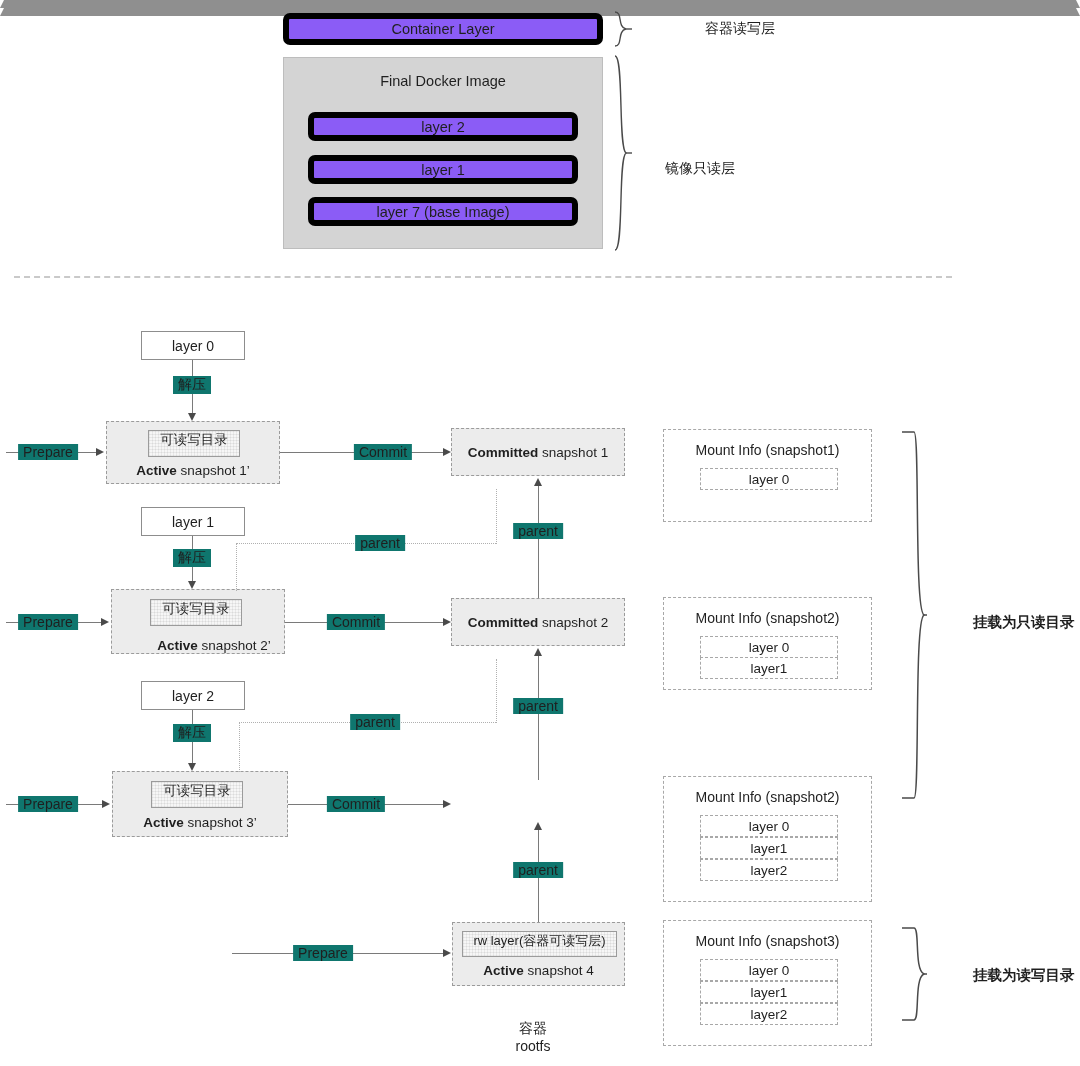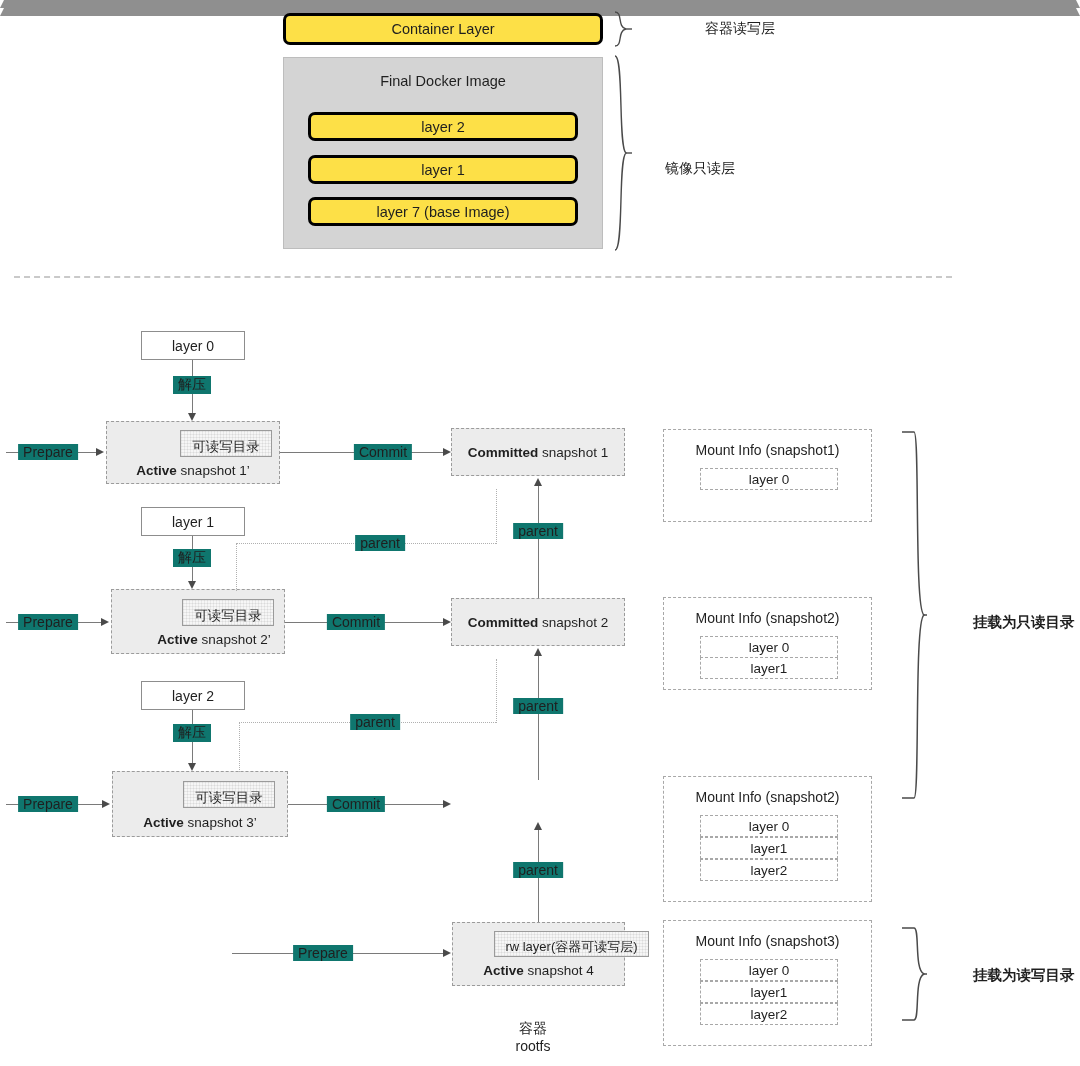--- a/index.html
+++ b/index.html
@@ -12,23 +12,23 @@
     position: relative;
     font-family: "Liberation Sans", "DejaVu Sans", sans-serif;
     color: #1f1f1f;
     overflow: hidden;
   }
   .canvas { position: absolute; inset: 0; }
 
   
   .box-round {
     position: absolute;
-    border: 3px solid #000000;
+    border: 6px solid #000000;
     border-radius: 7px;
-    background: #fde047;
+    background: #8b5cf6;
     display: flex; align-items: center; justify-content: center;
     font-size: 14.5px;
     color: #1f1f1f;
     white-space: nowrap;
   }
   .panel-gray {
     position: absolute;
     background: #d4d4d4;
     border: 1px solid #bdbdbd;
   }
@@ -61,24 +61,23 @@
     border: 1px dashed #a8a8a8;
     background: #ffffff;
   }
   .inner-dotted {
     position: absolute;
     border: 1px solid #9b9b9b;
     background:
       repeating-linear-gradient(0deg, rgba(0,0,0,0.06) 0px, rgba(0,0,0,0.06) 1px, transparent 1px, transparent 3px),
       repeating-linear-gradient(90deg, rgba(0,0,0,0.06) 0px, rgba(0,0,0,0.06) 1px, transparent 1px, transparent 3px),
       #f6f6f6;
-    display: flex; align-items: flex-end; justify-content: center;
+    display: flex; align-items: flex-start; justify-content: center;
     font-size: 13.5px;
     white-space: nowrap;
-    margin-left: 32px;
   }
   .inner-dashed {
     position: absolute;
     border: 1px dashed #a8a8a8;
     background: #ffffff;
     display: flex; align-items: center; justify-content: center;
     font-size: 13.5px;
     white-space: nowrap;
   }
   .caption {
@@ -230,21 +229,21 @@
     <span>layer 1</span>
   </div>
   <div class="vline" style="left:192px; top:536px; height:50px;"></div>
   <div class="arr-d" style="left:187.5px; top:581px;"></div>
   <div class="online" style="left:192px; top:558px;">解压</div>
 
   <div class="box-dashed-fill" style="left:111px; top:589px; width:174px; height:65px;">
     <div class="inner-dotted" style="left:38px; top:9px; width:92px; height:27px;">
       <span>可读写目录</span>
     </div>
-    <div class="caption" style="top:42px;padding-left:32px;">
+    <div class="caption" style="top:48px;padding-left:32px;">
       <span class="strong">Active</span><span> snapshot 2’</span>
     </div>
   </div>
   <div class="hline" style="left:6px; top:622px; width:97px;"></div>
   <div class="arr-r" style="left:101px; top:617.5px;"></div>
   <div class="online" style="left:48px; top:622px;">Prepare</div>
 
   <div class="hline" style="left:285px; top:622px; width:160px;"></div>
   <div class="arr-r" style="left:443px; top:617.5px;"></div>
   <div class="online" style="left:356px; top:622px;">Commit</div>

